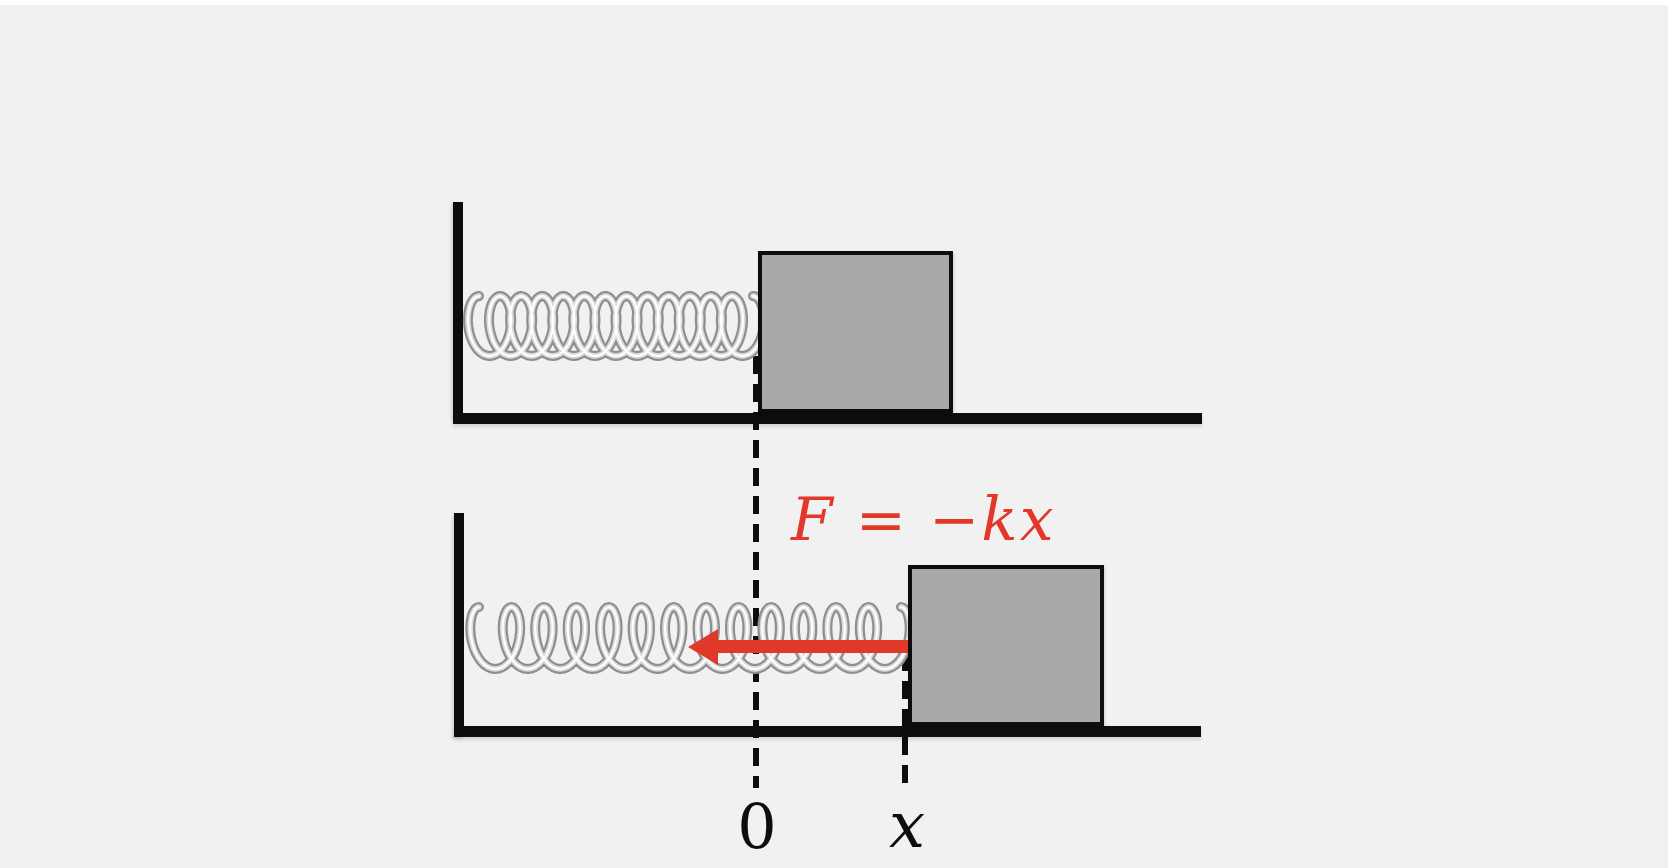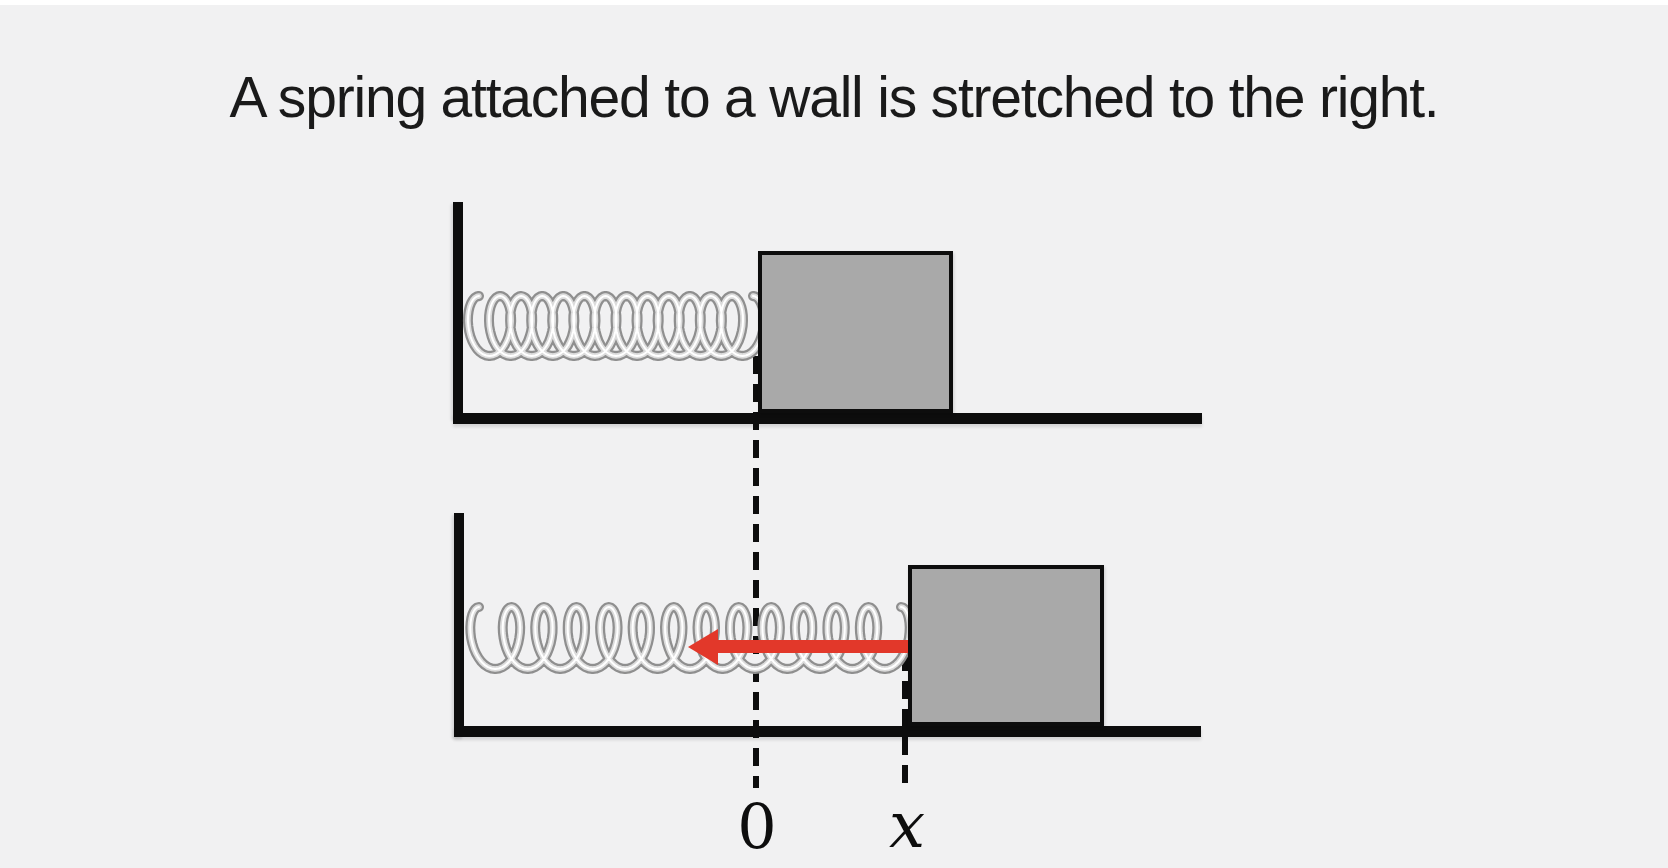--- a/index.html
+++ b/index.html
@@ -58,34 +58,34 @@
   }
   #label-origin{left:727px;top:790px;width:60px;font-size:62px;}
   #label-x{left:876px;top:788px;width:62px;font-size:64px;font-style:italic;}
 </style>
 </head>
 <body>
 
 <div id="stage" style="--bg: #f1f1f2; --edge: #ffffff; --ink: #0d0d0d; --blockfill: #a9a9a9; --red: #e2382a;">
   <div class="page-edge"></div>
 
-  <div class="title">A spring attached to a wall is stretched to the right.</div>
 
   <div class="wall" id="wall-top"></div>
   <div class="floor" id="floor-top"></div>
   <svg class="spring" id="spring-top" width="312" height="74" viewBox="0 0 312 74">
       <path d="M19.0,7.0L16.8,7.5L14.7,8.8L12.8,11.0L11.1,14.0L9.7,17.7L8.7,22.0L8.1,26.7L7.9,31.8L8.3,37.0L9.1,42.2L10.4,47.3L12.2,52.0L14.4,56.3L16.9,60.0L19.8,63.0L22.9,65.2L26.2,66.5L29.5,67.0L32.9,66.5L36.2,65.2L39.3,63.0L42.2,60.0L44.7,56.3L46.9,52.0L48.7,47.3L50.0,42.2L50.8,37.0L51.2,31.8L51.0,26.7L50.4,22.0L49.4,17.7L48.0,14.0L46.3,11.0L44.4,8.8L42.3,7.5L40.1,7.0L37.9,7.5L35.8,8.8L33.8,11.0L32.1,14.0L30.7,17.7L29.7,22.0L29.1,26.7L29.0,31.8L29.3,37.0L30.2,42.2L31.5,47.3L33.2,52.0L35.4,56.3L38.0,60.0L40.9,63.0L44.0,65.2L47.3,66.5L50.6,67.0L54.0,66.5L57.3,65.2L60.4,63.0L63.2,60.0L65.8,56.3L68.0,52.0L69.7,47.3L71.1,42.2L71.9,37.0L72.2,31.8L72.1,26.7L71.5,22.0L70.5,17.7L69.1,14.0L67.4,11.0L65.5,8.8L63.3,7.5L61.2,7.0L59.0,7.5L56.9,8.8L54.9,11.0L53.2,14.0L51.8,17.7L50.8,22.0L50.2,26.7L50.1,31.8L50.4,37.0L51.3,42.2L52.6,47.3L54.3,52.0L56.5,56.3L59.1,60.0L61.9,63.0L65.0,65.2L68.3,66.5L71.7,67.0L75.1,66.5L78.3,65.2L81.4,63.0L84.3,60.0L86.9,56.3L89.1,52.0L90.8,47.3L92.1,42.2L93.0,37.0L93.3,31.8L93.2,26.7L92.6,22.0L91.6,17.7L90.2,14.0L88.5,11.0L86.5,8.8L84.4,7.5L82.2,7.0L80.0,7.5L77.9,8.8L76.0,11.0L74.3,14.0L72.9,17.7L71.9,22.0L71.3,26.7L71.2,31.8L71.5,37.0L72.3,42.2L73.6,47.3L75.4,52.0L77.6,56.3L80.1,60.0L83.0,63.0L86.1,65.2L89.4,66.5L92.8,67.0L96.1,66.5L99.4,65.2L102.5,63.0L105.4,60.0L108.0,56.3L110.1,52.0L111.9,47.3L113.2,42.2L114.0,37.0L114.4,31.8L114.2,26.7L113.7,22.0L112.6,17.7L111.3,14.0L109.6,11.0L107.6,8.8L105.5,7.5L103.3,7.0L101.1,7.5L99.0,8.8L97.1,11.0L95.4,14.0L94.0,17.7L93.0,22.0L92.4,26.7L92.2,31.8L92.6,37.0L93.4,42.2L94.7,47.3L96.5,52.0L98.7,56.3L101.2,60.0L104.1,63.0L107.2,65.2L110.5,66.5L113.8,67.0L117.2,66.5L120.5,65.2L123.6,63.0L126.5,60.0L129.0,56.3L131.2,52.0L133.0,47.3L134.3,42.2L135.1,37.0L135.5,31.8L135.3,26.7L134.7,22.0L133.7,17.7L132.3,14.0L130.6,11.0L128.7,8.8L126.6,7.5L124.4,7.0L122.2,7.5L120.1,8.8L118.1,11.0L116.4,14.0L115.1,17.7L114.0,22.0L113.4,26.7L113.3,31.8L113.7,37.0L114.5,42.2L115.8,47.3L117.6,52.0L119.7,56.3L122.3,60.0L125.2,63.0L128.3,65.2L131.6,66.5L134.9,67.0L138.3,66.5L141.6,65.2L144.7,63.0L147.5,60.0L150.1,56.3L152.3,52.0L154.1,47.3L155.4,42.2L156.2,37.0L156.5,31.8L156.4,26.7L155.8,22.0L154.8,17.7L153.4,14.0L151.7,11.0L149.8,8.8L147.7,7.5L145.5,7.0L143.3,7.5L141.2,8.8L139.2,11.0L137.5,14.0L136.1,17.7L135.1,22.0L134.5,26.7L134.4,31.8L134.7,37.0L135.6,42.2L136.9,47.3L138.6,52.0L140.8,56.3L143.4,60.0L146.2,63.0L149.4,65.2L152.6,66.5L156.0,67.0L159.4,66.5L162.6,65.2L165.8,63.0L168.6,60.0L171.2,56.3L173.4,52.0L175.1,47.3L176.4,42.2L177.3,37.0L177.6,31.8L177.5,26.7L176.9,22.0L175.9,17.7L174.5,14.0L172.8,11.0L170.8,8.8L168.7,7.5L166.5,7.0L164.3,7.5L162.2,8.8L160.3,11.0L158.6,14.0L157.2,17.7L156.2,22.0L155.6,26.7L155.5,31.8L155.8,37.0L156.6,42.2L157.9,47.3L159.7,52.0L161.9,56.3L164.5,60.0L167.3,63.0L170.4,65.2L173.7,66.5L177.1,67.0L180.4,66.5L183.7,65.2L186.8,63.0L189.7,60.0L192.3,56.3L194.4,52.0L196.2,47.3L197.5,42.2L198.3,37.0L198.7,31.8L198.6,26.7L198.0,22.0L196.9,17.7L195.6,14.0L193.9,11.0L191.9,8.8L189.8,7.5L187.6,7.0L185.4,7.5L183.3,8.8L181.4,11.0L179.7,14.0L178.3,17.7L177.3,22.0L176.7,26.7L176.5,31.8L176.9,37.0L177.7,42.2L179.0,47.3L180.8,52.0L183.0,56.3L185.5,60.0L188.4,63.0L191.5,65.2L194.8,66.5L198.2,67.0L201.5,66.5L204.8,65.2L207.9,63.0L210.8,60.0L213.3,56.3L215.5,52.0L217.3,47.3L218.6,42.2L219.4,37.0L219.8,31.8L219.6,26.7L219.0,22.0L218.0,17.7L216.6,14.0L214.9,11.0L213.0,8.8L210.9,7.5L208.7,7.0L206.5,7.5L204.4,8.8L202.4,11.0L200.7,14.0L199.4,17.7L198.3,22.0L197.8,26.7L197.6,31.8L198.0,37.0L198.8,42.2L200.1,47.3L201.9,52.0L204.0,56.3L206.6,60.0L209.5,63.0L212.6,65.2L215.9,66.5L219.2,67.0L222.6,66.5L225.9,65.2L229.0,63.0L231.9,60.0L234.4,56.3L236.6,52.0L238.4,47.3L239.7,42.2L240.5,37.0L240.8,31.8L240.7,26.7L240.1,22.0L239.1,17.7L237.7,14.0L236.0,11.0L234.1,8.8L232.0,7.5L229.8,7.0L227.6,7.5L225.5,8.8L223.5,11.0L221.8,14.0L220.4,17.7L219.4,22.0L218.8,26.7L218.7,31.8L219.0,37.0L219.9,42.2L221.2,47.3L222.9,52.0L225.1,56.3L227.7,60.0L230.6,63.0L233.7,65.2L236.9,66.5L240.3,67.0L243.7,66.5L247.0,65.2L250.1,63.0L252.9,60.0L255.5,56.3L257.7,52.0L259.4,47.3L260.7,42.2L261.6,37.0L261.9,31.8L261.8,26.7L261.2,22.0L260.2,17.7L258.8,14.0L257.1,11.0L255.1,8.8L253.0,7.5L250.8,7.0L248.7,7.5L246.5,8.8L244.6,11.0L242.9,14.0L241.5,17.7L240.5,22.0L239.9,26.7L239.8,31.8L240.1,37.0L240.9,42.2L242.3,47.3L244.0,52.0L246.2,56.3L248.8,60.0L251.6,63.0L254.7,65.2L258.0,66.5L261.4,67.0L264.7,66.5L268.0,65.2L271.1,63.0L274.0,60.0L276.6,56.3L278.8,52.0L280.5,47.3L281.8,42.2L282.7,37.0L283.0,31.8L282.9,26.7L282.3,22.0L281.3,17.7L279.9,14.0L278.2,11.0L276.2,8.8L274.1,7.5L271.9,7.0L269.7,7.5L267.6,8.8L265.7,11.0L264.0,14.0L262.6,17.7L261.6,22.0L261.0,26.7L260.8,31.8L261.2,37.0L262.0,42.2L263.3,47.3L265.1,52.0L267.3,56.3L269.8,60.0L272.7,63.0L275.8,65.2L279.1,66.5L282.5,67.0L285.8,66.5L289.1,65.2L292.2,63.0L295.1,60.0L297.6,56.3L299.8,52.0L301.6,47.3L302.9,42.2L303.7,37.0L304.1,31.8L303.9,26.7L303.3,22.0L302.3,17.7L300.9,14.0L299.2,11.0L297.3,8.8L295.2,7.5L293.0,7.0" fill="none" stroke="#8f8f8f" stroke-width="10" stroke-linecap="round" stroke-linejoin="round"></path>
       <path d="M19.0,7.0L16.8,7.5L14.7,8.8L12.8,11.0L11.1,14.0L9.7,17.7L8.7,22.0L8.1,26.7L7.9,31.8L8.3,37.0L9.1,42.2L10.4,47.3L12.2,52.0L14.4,56.3L16.9,60.0L19.8,63.0L22.9,65.2L26.2,66.5L29.5,67.0L32.9,66.5L36.2,65.2L39.3,63.0L42.2,60.0L44.7,56.3L46.9,52.0L48.7,47.3L50.0,42.2L50.8,37.0L51.2,31.8L51.0,26.7L50.4,22.0L49.4,17.7L48.0,14.0L46.3,11.0L44.4,8.8L42.3,7.5L40.1,7.0L37.9,7.5L35.8,8.8L33.8,11.0L32.1,14.0L30.7,17.7L29.7,22.0L29.1,26.7L29.0,31.8L29.3,37.0L30.2,42.2L31.5,47.3L33.2,52.0L35.4,56.3L38.0,60.0L40.9,63.0L44.0,65.2L47.3,66.5L50.6,67.0L54.0,66.5L57.3,65.2L60.4,63.0L63.2,60.0L65.8,56.3L68.0,52.0L69.7,47.3L71.1,42.2L71.9,37.0L72.2,31.8L72.1,26.7L71.5,22.0L70.5,17.7L69.1,14.0L67.4,11.0L65.5,8.8L63.3,7.5L61.2,7.0L59.0,7.5L56.9,8.8L54.9,11.0L53.2,14.0L51.8,17.7L50.8,22.0L50.2,26.7L50.1,31.8L50.4,37.0L51.3,42.2L52.6,47.3L54.3,52.0L56.5,56.3L59.1,60.0L61.9,63.0L65.0,65.2L68.3,66.5L71.7,67.0L75.1,66.5L78.3,65.2L81.4,63.0L84.3,60.0L86.9,56.3L89.1,52.0L90.8,47.3L92.1,42.2L93.0,37.0L93.3,31.8L93.2,26.7L92.6,22.0L91.6,17.7L90.2,14.0L88.5,11.0L86.5,8.8L84.4,7.5L82.2,7.0L80.0,7.5L77.9,8.8L76.0,11.0L74.3,14.0L72.9,17.7L71.9,22.0L71.3,26.7L71.2,31.8L71.5,37.0L72.3,42.2L73.6,47.3L75.4,52.0L77.6,56.3L80.1,60.0L83.0,63.0L86.1,65.2L89.4,66.5L92.8,67.0L96.1,66.5L99.4,65.2L102.5,63.0L105.4,60.0L108.0,56.3L110.1,52.0L111.9,47.3L113.2,42.2L114.0,37.0L114.4,31.8L114.2,26.7L113.7,22.0L112.6,17.7L111.3,14.0L109.6,11.0L107.6,8.8L105.5,7.5L103.3,7.0L101.1,7.5L99.0,8.8L97.1,11.0L95.4,14.0L94.0,17.7L93.0,22.0L92.4,26.7L92.2,31.8L92.6,37.0L93.4,42.2L94.7,47.3L96.5,52.0L98.7,56.3L101.2,60.0L104.1,63.0L107.2,65.2L110.5,66.5L113.8,67.0L117.2,66.5L120.5,65.2L123.6,63.0L126.5,60.0L129.0,56.3L131.2,52.0L133.0,47.3L134.3,42.2L135.1,37.0L135.5,31.8L135.3,26.7L134.7,22.0L133.7,17.7L132.3,14.0L130.6,11.0L128.7,8.8L126.6,7.5L124.4,7.0L122.2,7.5L120.1,8.8L118.1,11.0L116.4,14.0L115.1,17.7L114.0,22.0L113.4,26.7L113.3,31.8L113.7,37.0L114.5,42.2L115.8,47.3L117.6,52.0L119.7,56.3L122.3,60.0L125.2,63.0L128.3,65.2L131.6,66.5L134.9,67.0L138.3,66.5L141.6,65.2L144.7,63.0L147.5,60.0L150.1,56.3L152.3,52.0L154.1,47.3L155.4,42.2L156.2,37.0L156.5,31.8L156.4,26.7L155.8,22.0L154.8,17.7L153.4,14.0L151.7,11.0L149.8,8.8L147.7,7.5L145.5,7.0L143.3,7.5L141.2,8.8L139.2,11.0L137.5,14.0L136.1,17.7L135.1,22.0L134.5,26.7L134.4,31.8L134.7,37.0L135.6,42.2L136.9,47.3L138.6,52.0L140.8,56.3L143.4,60.0L146.2,63.0L149.4,65.2L152.6,66.5L156.0,67.0L159.4,66.5L162.6,65.2L165.8,63.0L168.6,60.0L171.2,56.3L173.4,52.0L175.1,47.3L176.4,42.2L177.3,37.0L177.6,31.8L177.5,26.7L176.9,22.0L175.9,17.7L174.5,14.0L172.8,11.0L170.8,8.8L168.7,7.5L166.5,7.0L164.3,7.5L162.2,8.8L160.3,11.0L158.6,14.0L157.2,17.7L156.2,22.0L155.6,26.7L155.5,31.8L155.8,37.0L156.6,42.2L157.9,47.3L159.7,52.0L161.9,56.3L164.5,60.0L167.3,63.0L170.4,65.2L173.7,66.5L177.1,67.0L180.4,66.5L183.7,65.2L186.8,63.0L189.7,60.0L192.3,56.3L194.4,52.0L196.2,47.3L197.5,42.2L198.3,37.0L198.7,31.8L198.6,26.7L198.0,22.0L196.9,17.7L195.6,14.0L193.9,11.0L191.9,8.8L189.8,7.5L187.6,7.0L185.4,7.5L183.3,8.8L181.4,11.0L179.7,14.0L178.3,17.7L177.3,22.0L176.7,26.7L176.5,31.8L176.9,37.0L177.7,42.2L179.0,47.3L180.8,52.0L183.0,56.3L185.5,60.0L188.4,63.0L191.5,65.2L194.8,66.5L198.2,67.0L201.5,66.5L204.8,65.2L207.9,63.0L210.8,60.0L213.3,56.3L215.5,52.0L217.3,47.3L218.6,42.2L219.4,37.0L219.8,31.8L219.6,26.7L219.0,22.0L218.0,17.7L216.6,14.0L214.9,11.0L213.0,8.8L210.9,7.5L208.7,7.0L206.5,7.5L204.4,8.8L202.4,11.0L200.7,14.0L199.4,17.7L198.3,22.0L197.8,26.7L197.6,31.8L198.0,37.0L198.8,42.2L200.1,47.3L201.9,52.0L204.0,56.3L206.6,60.0L209.5,63.0L212.6,65.2L215.9,66.5L219.2,67.0L222.6,66.5L225.9,65.2L229.0,63.0L231.9,60.0L234.4,56.3L236.6,52.0L238.4,47.3L239.7,42.2L240.5,37.0L240.8,31.8L240.7,26.7L240.1,22.0L239.1,17.7L237.7,14.0L236.0,11.0L234.1,8.8L232.0,7.5L229.8,7.0L227.6,7.5L225.5,8.8L223.5,11.0L221.8,14.0L220.4,17.7L219.4,22.0L218.8,26.7L218.7,31.8L219.0,37.0L219.9,42.2L221.2,47.3L222.9,52.0L225.1,56.3L227.7,60.0L230.6,63.0L233.7,65.2L236.9,66.5L240.3,67.0L243.7,66.5L247.0,65.2L250.1,63.0L252.9,60.0L255.5,56.3L257.7,52.0L259.4,47.3L260.7,42.2L261.6,37.0L261.9,31.8L261.8,26.7L261.2,22.0L260.2,17.7L258.8,14.0L257.1,11.0L255.1,8.8L253.0,7.5L250.8,7.0L248.7,7.5L246.5,8.8L244.6,11.0L242.9,14.0L241.5,17.7L240.5,22.0L239.9,26.7L239.8,31.8L240.1,37.0L240.9,42.2L242.3,47.3L244.0,52.0L246.2,56.3L248.8,60.0L251.6,63.0L254.7,65.2L258.0,66.5L261.4,67.0L264.7,66.5L268.0,65.2L271.1,63.0L274.0,60.0L276.6,56.3L278.8,52.0L280.5,47.3L281.8,42.2L282.7,37.0L283.0,31.8L282.9,26.7L282.3,22.0L281.3,17.7L279.9,14.0L278.2,11.0L276.2,8.8L274.1,7.5L271.9,7.0L269.7,7.5L267.6,8.8L265.7,11.0L264.0,14.0L262.6,17.7L261.6,22.0L261.0,26.7L260.8,31.8L261.2,37.0L262.0,42.2L263.3,47.3L265.1,52.0L267.3,56.3L269.8,60.0L272.7,63.0L275.8,65.2L279.1,66.5L282.5,67.0L285.8,66.5L289.1,65.2L292.2,63.0L295.1,60.0L297.6,56.3L299.8,52.0L301.6,47.3L302.9,42.2L303.7,37.0L304.1,31.8L303.9,26.7L303.3,22.0L302.3,17.7L300.9,14.0L299.2,11.0L297.3,8.8L295.2,7.5L293.0,7.0" fill="none" stroke="#dcdcdc" stroke-width="5.5" stroke-linecap="round" stroke-linejoin="round"></path>
       <path d="M19.0,7.0L16.8,7.5L14.7,8.8L12.8,11.0L11.1,14.0L9.7,17.7L8.7,22.0L8.1,26.7L7.9,31.8L8.3,37.0L9.1,42.2L10.4,47.3L12.2,52.0L14.4,56.3L16.9,60.0L19.8,63.0L22.9,65.2L26.2,66.5L29.5,67.0L32.9,66.5L36.2,65.2L39.3,63.0L42.2,60.0L44.7,56.3L46.9,52.0L48.7,47.3L50.0,42.2L50.8,37.0L51.2,31.8L51.0,26.7L50.4,22.0L49.4,17.7L48.0,14.0L46.3,11.0L44.4,8.8L42.3,7.5L40.1,7.0L37.9,7.5L35.8,8.8L33.8,11.0L32.1,14.0L30.7,17.7L29.7,22.0L29.1,26.7L29.0,31.8L29.3,37.0L30.2,42.2L31.5,47.3L33.2,52.0L35.4,56.3L38.0,60.0L40.9,63.0L44.0,65.2L47.3,66.5L50.6,67.0L54.0,66.5L57.3,65.2L60.4,63.0L63.2,60.0L65.8,56.3L68.0,52.0L69.7,47.3L71.1,42.2L71.9,37.0L72.2,31.8L72.1,26.7L71.5,22.0L70.5,17.7L69.1,14.0L67.4,11.0L65.5,8.8L63.3,7.5L61.2,7.0L59.0,7.5L56.9,8.8L54.9,11.0L53.2,14.0L51.8,17.7L50.8,22.0L50.2,26.7L50.1,31.8L50.4,37.0L51.3,42.2L52.6,47.3L54.3,52.0L56.5,56.3L59.1,60.0L61.9,63.0L65.0,65.2L68.3,66.5L71.7,67.0L75.1,66.5L78.3,65.2L81.4,63.0L84.3,60.0L86.9,56.3L89.1,52.0L90.8,47.3L92.1,42.2L93.0,37.0L93.3,31.8L93.2,26.7L92.6,22.0L91.6,17.7L90.2,14.0L88.5,11.0L86.5,8.8L84.4,7.5L82.2,7.0L80.0,7.5L77.9,8.8L76.0,11.0L74.3,14.0L72.9,17.7L71.9,22.0L71.3,26.7L71.2,31.8L71.5,37.0L72.3,42.2L73.6,47.3L75.4,52.0L77.6,56.3L80.1,60.0L83.0,63.0L86.1,65.2L89.4,66.5L92.8,67.0L96.1,66.5L99.4,65.2L102.5,63.0L105.4,60.0L108.0,56.3L110.1,52.0L111.9,47.3L113.2,42.2L114.0,37.0L114.4,31.8L114.2,26.7L113.7,22.0L112.6,17.7L111.3,14.0L109.6,11.0L107.6,8.8L105.5,7.5L103.3,7.0L101.1,7.5L99.0,8.8L97.1,11.0L95.4,14.0L94.0,17.7L93.0,22.0L92.4,26.7L92.2,31.8L92.6,37.0L93.4,42.2L94.7,47.3L96.5,52.0L98.7,56.3L101.2,60.0L104.1,63.0L107.2,65.2L110.5,66.5L113.8,67.0L117.2,66.5L120.5,65.2L123.6,63.0L126.5,60.0L129.0,56.3L131.2,52.0L133.0,47.3L134.3,42.2L135.1,37.0L135.5,31.8L135.3,26.7L134.7,22.0L133.7,17.7L132.3,14.0L130.6,11.0L128.7,8.8L126.6,7.5L124.4,7.0L122.2,7.5L120.1,8.8L118.1,11.0L116.4,14.0L115.1,17.7L114.0,22.0L113.4,26.7L113.3,31.8L113.7,37.0L114.5,42.2L115.8,47.3L117.6,52.0L119.7,56.3L122.3,60.0L125.2,63.0L128.3,65.2L131.6,66.5L134.9,67.0L138.3,66.5L141.6,65.2L144.7,63.0L147.5,60.0L150.1,56.3L152.3,52.0L154.1,47.3L155.4,42.2L156.2,37.0L156.5,31.8L156.4,26.7L155.8,22.0L154.8,17.7L153.4,14.0L151.7,11.0L149.8,8.8L147.7,7.5L145.5,7.0L143.3,7.5L141.2,8.8L139.2,11.0L137.5,14.0L136.1,17.7L135.1,22.0L134.5,26.7L134.4,31.8L134.7,37.0L135.6,42.2L136.9,47.3L138.6,52.0L140.8,56.3L143.4,60.0L146.2,63.0L149.4,65.2L152.6,66.5L156.0,67.0L159.4,66.5L162.6,65.2L165.8,63.0L168.6,60.0L171.2,56.3L173.4,52.0L175.1,47.3L176.4,42.2L177.3,37.0L177.6,31.8L177.5,26.7L176.9,22.0L175.9,17.7L174.5,14.0L172.8,11.0L170.8,8.8L168.7,7.5L166.5,7.0L164.3,7.5L162.2,8.8L160.3,11.0L158.6,14.0L157.2,17.7L156.2,22.0L155.6,26.7L155.5,31.8L155.8,37.0L156.6,42.2L157.9,47.3L159.7,52.0L161.9,56.3L164.5,60.0L167.3,63.0L170.4,65.2L173.7,66.5L177.1,67.0L180.4,66.5L183.7,65.2L186.8,63.0L189.7,60.0L192.3,56.3L194.4,52.0L196.2,47.3L197.5,42.2L198.3,37.0L198.7,31.8L198.6,26.7L198.0,22.0L196.9,17.7L195.6,14.0L193.9,11.0L191.9,8.8L189.8,7.5L187.6,7.0L185.4,7.5L183.3,8.8L181.4,11.0L179.7,14.0L178.3,17.7L177.3,22.0L176.7,26.7L176.5,31.8L176.9,37.0L177.7,42.2L179.0,47.3L180.8,52.0L183.0,56.3L185.5,60.0L188.4,63.0L191.5,65.2L194.8,66.5L198.2,67.0L201.5,66.5L204.8,65.2L207.9,63.0L210.8,60.0L213.3,56.3L215.5,52.0L217.3,47.3L218.6,42.2L219.4,37.0L219.8,31.8L219.6,26.7L219.0,22.0L218.0,17.7L216.6,14.0L214.9,11.0L213.0,8.8L210.9,7.5L208.7,7.0L206.5,7.5L204.4,8.8L202.4,11.0L200.7,14.0L199.4,17.7L198.3,22.0L197.8,26.7L197.6,31.8L198.0,37.0L198.8,42.2L200.1,47.3L201.9,52.0L204.0,56.3L206.6,60.0L209.5,63.0L212.6,65.2L215.9,66.5L219.2,67.0L222.6,66.5L225.9,65.2L229.0,63.0L231.9,60.0L234.4,56.3L236.6,52.0L238.4,47.3L239.7,42.2L240.5,37.0L240.8,31.8L240.7,26.7L240.1,22.0L239.1,17.7L237.7,14.0L236.0,11.0L234.1,8.8L232.0,7.5L229.8,7.0L227.6,7.5L225.5,8.8L223.5,11.0L221.8,14.0L220.4,17.7L219.4,22.0L218.8,26.7L218.7,31.8L219.0,37.0L219.9,42.2L221.2,47.3L222.9,52.0L225.1,56.3L227.7,60.0L230.6,63.0L233.7,65.2L236.9,66.5L240.3,67.0L243.7,66.5L247.0,65.2L250.1,63.0L252.9,60.0L255.5,56.3L257.7,52.0L259.4,47.3L260.7,42.2L261.6,37.0L261.9,31.8L261.8,26.7L261.2,22.0L260.2,17.7L258.8,14.0L257.1,11.0L255.1,8.8L253.0,7.5L250.8,7.0L248.7,7.5L246.5,8.8L244.6,11.0L242.9,14.0L241.5,17.7L240.5,22.0L239.9,26.7L239.8,31.8L240.1,37.0L240.9,42.2L242.3,47.3L244.0,52.0L246.2,56.3L248.8,60.0L251.6,63.0L254.7,65.2L258.0,66.5L261.4,67.0L264.7,66.5L268.0,65.2L271.1,63.0L274.0,60.0L276.6,56.3L278.8,52.0L280.5,47.3L281.8,42.2L282.7,37.0L283.0,31.8L282.9,26.7L282.3,22.0L281.3,17.7L279.9,14.0L278.2,11.0L276.2,8.8L274.1,7.5L271.9,7.0L269.7,7.5L267.6,8.8L265.7,11.0L264.0,14.0L262.6,17.7L261.6,22.0L261.0,26.7L260.8,31.8L261.2,37.0L262.0,42.2L263.3,47.3L265.1,52.0L267.3,56.3L269.8,60.0L272.7,63.0L275.8,65.2L279.1,66.5L282.5,67.0L285.8,66.5L289.1,65.2L292.2,63.0L295.1,60.0L297.6,56.3L299.8,52.0L301.6,47.3L302.9,42.2L303.7,37.0L304.1,31.8L303.9,26.7L303.3,22.0L302.3,17.7L300.9,14.0L299.2,11.0L297.3,8.8L295.2,7.5L293.0,7.0" fill="none" stroke="#ffffff" stroke-width="2" stroke-linecap="round" stroke-linejoin="round"></path>
     </svg>
   <div class="block" id="block-top"></div>
 
   <div class="dashline" id="dash-origin"></div>
   <div class="dashline" id="dash-x"></div>
 
+  <div class="formula">F = −kx</div>
 
   <div class="wall" id="wall-bot"></div>
   <div class="floor" id="floor-bot"></div>
   <svg class="spring" id="spring-bot" width="460" height="74" viewBox="0 0 460 74">
       <path d="M19.0,6.0L17.1,6.5L15.3,7.9L13.7,10.2L12.3,13.3L11.3,17.1L10.6,21.5L10.3,26.4L10.5,31.6L11.1,37.0L12.3,42.4L13.9,47.6L16.0,52.5L18.5,56.9L21.3,60.7L24.5,63.8L28.0,66.1L31.6,67.5L35.2,68.0L38.9,67.5L42.5,66.1L45.9,63.8L49.1,60.7L52.0,56.9L54.5,52.5L56.6,47.6L58.2,42.4L59.3,37.0L60.0,31.6L60.2,26.4L59.9,21.5L59.2,17.1L58.1,13.3L56.8,10.2L55.1,7.9L53.3,6.5L51.5,6.0L49.6,6.5L47.8,7.9L46.2,10.2L44.8,13.3L43.7,17.1L43.0,21.5L42.7,26.4L42.9,31.6L43.6,37.0L44.7,42.4L46.3,47.6L48.4,52.5L50.9,56.9L53.8,60.7L57.0,63.8L60.4,66.1L64.0,67.5L67.7,68.0L71.4,67.5L75.0,66.1L78.4,63.8L81.6,60.7L84.5,56.9L87.0,52.5L89.0,47.6L90.7,42.4L91.8,37.0L92.5,31.6L92.6,26.4L92.4,21.5L91.7,17.1L90.6,13.3L89.2,10.2L87.6,7.9L85.8,6.5L83.9,6.0L82.0,6.5L80.3,7.9L78.6,10.2L77.2,13.3L76.2,17.1L75.5,21.5L75.2,26.4L75.4,31.6L76.0,37.0L77.2,42.4L78.8,47.6L80.9,52.5L83.4,56.9L86.3,60.7L89.4,63.8L92.9,66.1L96.5,67.5L100.2,68.0L103.8,67.5L107.4,66.1L110.9,63.8L114.0,60.7L116.9,56.9L119.4,52.5L121.5,47.6L123.1,42.4L124.3,37.0L124.9,31.6L125.1,26.4L124.8,21.5L124.1,17.1L123.1,13.3L121.7,10.2L120.1,7.9L118.3,6.5L116.4,6.0L114.5,6.5L112.7,7.9L111.1,10.2L109.7,13.3L108.6,17.1L107.9,21.5L107.7,26.4L107.8,31.6L108.5,37.0L109.6,42.4L111.3,47.6L113.3,52.5L115.9,56.9L118.7,60.7L121.9,63.8L125.3,66.1L128.9,67.5L132.6,68.0L136.3,67.5L139.9,66.1L143.3,63.8L146.5,60.7L149.4,56.9L151.9,52.5L154.0,47.6L155.6,42.4L156.7,37.0L157.4,31.6L157.6,26.4L157.3,21.5L156.6,17.1L155.5,13.3L154.1,10.2L152.5,7.9L150.7,6.5L148.8,6.0L147.0,6.5L145.2,7.9L143.6,10.2L142.2,13.3L141.1,17.1L140.4,21.5L140.1,26.4L140.3,31.6L141.0,37.0L142.1,42.4L143.7,47.6L145.8,52.5L148.3,56.9L151.2,60.7L154.4,63.8L157.8,66.1L161.4,67.5L165.1,68.0L168.8,67.5L172.4,66.1L175.8,63.8L179.0,60.7L181.8,56.9L184.3,52.5L186.4,47.6L188.0,42.4L189.2,37.0L189.9,31.6L190.0,26.4L189.8,21.5L189.1,17.1L188.0,13.3L186.6,10.2L185.0,7.9L183.2,6.5L181.3,6.0L179.4,6.5L177.6,7.9L176.0,10.2L174.6,13.3L173.6,17.1L172.9,21.5L172.6,26.4L172.8,31.6L173.4,37.0L174.6,42.4L176.2,47.6L178.3,52.5L180.8,56.9L183.6,60.7L186.8,63.8L190.3,66.1L193.9,67.5L197.5,68.0L201.2,67.5L204.8,66.1L208.2,63.8L211.4,60.7L214.3,56.9L216.8,52.5L218.9,47.6L220.5,42.4L221.7,37.0L222.3,31.6L222.5,26.4L222.2,21.5L221.5,17.1L220.4,13.3L219.1,10.2L217.4,7.9L215.6,6.5L213.8,6.0L211.9,6.5L210.1,7.9L208.5,10.2L207.1,13.3L206.0,17.1L205.3,21.5L205.0,26.4L205.2,31.6L205.9,37.0L207.0,42.4L208.7,47.6L210.7,52.5L213.2,56.9L216.1,60.7L219.3,63.8L222.7,66.1L226.3,67.5L230.0,68.0L233.7,67.5L237.3,66.1L240.7,63.8L243.9,60.7L246.8,56.9L249.3,52.5L251.3,47.6L253.0,42.4L254.1,37.0L254.8,31.6L255.0,26.4L254.7,21.5L254.0,17.1L252.9,13.3L251.5,10.2L249.9,7.9L248.1,6.5L246.2,6.0L244.4,6.5L242.6,7.9L240.9,10.2L239.6,13.3L238.5,17.1L237.8,21.5L237.5,26.4L237.7,31.6L238.3,37.0L239.5,42.4L241.1,47.6L243.2,52.5L245.7,56.9L248.6,60.7L251.8,63.8L255.2,66.1L258.8,67.5L262.5,68.0L266.1,67.5L269.7,66.1L273.2,63.8L276.4,60.7L279.2,56.9L281.7,52.5L283.8,47.6L285.4,42.4L286.6,37.0L287.2,31.6L287.4,26.4L287.1,21.5L286.4,17.1L285.4,13.3L284.0,10.2L282.4,7.9L280.6,6.5L278.7,6.0L276.8,6.5L275.0,7.9L273.4,10.2L272.0,13.3L270.9,17.1L270.2,21.5L270.0,26.4L270.1,31.6L270.8,37.0L272.0,42.4L273.6,47.6L275.7,52.5L278.2,56.9L281.0,60.7L284.2,63.8L287.6,66.1L291.2,67.5L294.9,68.0L298.6,67.5L302.2,66.1L305.6,63.8L308.8,60.7L311.7,56.9L314.2,52.5L316.3,47.6L317.9,42.4L319.0,37.0L319.7,31.6L319.9,26.4L319.6,21.5L318.9,17.1L317.8,13.3L316.4,10.2L314.8,7.9L313.0,6.5L311.2,6.0L309.3,6.5L307.5,7.9L305.9,10.2L304.5,13.3L303.4,17.1L302.7,21.5L302.4,26.4L302.6,31.6L303.3,37.0L304.4,42.4L306.0,47.6L308.1,52.5L310.6,56.9L313.5,60.7L316.7,63.8L320.1,66.1L323.7,67.5L327.4,68.0L331.1,67.5L334.7,66.1L338.1,63.8L341.3,60.7L344.1,56.9L346.7,52.5L348.7,47.6L350.4,42.4L351.5,37.0L352.2,31.6L352.3,26.4L352.1,21.5L351.4,17.1L350.3,13.3L348.9,10.2L347.3,7.9L345.5,6.5L343.6,6.0L341.7,6.5L339.9,7.9L338.3,10.2L336.9,13.3L335.9,17.1L335.2,21.5L334.9,26.4L335.1,31.6L335.7,37.0L336.9,42.4L338.5,47.6L340.6,52.5L343.1,56.9L346.0,60.7L349.1,63.8L352.6,66.1L356.2,67.5L359.8,68.0L363.5,67.5L367.1,66.1L370.6,63.8L373.7,60.7L376.6,56.9L379.1,52.5L381.2,47.6L382.8,42.4L384.0,37.0L384.6,31.6L384.8,26.4L384.5,21.5L383.8,17.1L382.8,13.3L381.4,10.2L379.7,7.9L378.0,6.5L376.1,6.0L374.2,6.5L372.4,7.9L370.8,10.2L369.4,13.3L368.3,17.1L367.6,21.5L367.4,26.4L367.5,31.6L368.2,37.0L369.3,42.4L371.0,47.6L373.0,52.5L375.5,56.9L378.4,60.7L381.6,63.8L385.0,66.1L388.6,67.5L392.3,68.0L396.0,67.5L399.6,66.1L403.0,63.8L406.2,60.7L409.1,56.9L411.6,52.5L413.7,47.6L415.3,42.4L416.4,37.0L417.1,31.6L417.3,26.4L417.0,21.5L416.3,17.1L415.2,13.3L413.8,10.2L412.2,7.9L410.4,6.5L408.5,6.0L406.7,6.5L404.9,7.9L403.2,10.2L401.9,13.3L400.8,17.1L400.1,21.5L399.8,26.4L400.0,31.6L400.7,37.0L401.8,42.4L403.4,47.6L405.5,52.5L408.0,56.9L410.9,60.7L414.1,63.8L417.5,66.1L421.1,67.5L424.8,68.0L428.4,67.5L432.0,66.1L435.5,63.8L438.7,60.7L441.5,56.9L444.0,52.5L446.1,47.6L447.7,42.4L448.9,37.0L449.5,31.6L449.7,26.4L449.4,21.5L448.7,17.1L447.7,13.3L446.3,10.2L444.7,7.9L442.9,6.5L441.0,6.0" fill="none" stroke="#8f8f8f" stroke-width="10" stroke-linecap="round" stroke-linejoin="round"></path>
       <path d="M19.0,6.0L17.1,6.5L15.3,7.9L13.7,10.2L12.3,13.3L11.3,17.1L10.6,21.5L10.3,26.4L10.5,31.6L11.1,37.0L12.3,42.4L13.9,47.6L16.0,52.5L18.5,56.9L21.3,60.7L24.5,63.8L28.0,66.1L31.6,67.5L35.2,68.0L38.9,67.5L42.5,66.1L45.9,63.8L49.1,60.7L52.0,56.9L54.5,52.5L56.6,47.6L58.2,42.4L59.3,37.0L60.0,31.6L60.2,26.4L59.9,21.5L59.2,17.1L58.1,13.3L56.8,10.2L55.1,7.9L53.3,6.5L51.5,6.0L49.6,6.5L47.8,7.9L46.2,10.2L44.8,13.3L43.7,17.1L43.0,21.5L42.7,26.4L42.9,31.6L43.6,37.0L44.7,42.4L46.3,47.6L48.4,52.5L50.9,56.9L53.8,60.7L57.0,63.8L60.4,66.1L64.0,67.5L67.7,68.0L71.4,67.5L75.0,66.1L78.4,63.8L81.6,60.7L84.5,56.9L87.0,52.5L89.0,47.6L90.7,42.4L91.8,37.0L92.5,31.6L92.6,26.4L92.4,21.5L91.7,17.1L90.6,13.3L89.2,10.2L87.6,7.9L85.8,6.5L83.9,6.0L82.0,6.5L80.3,7.9L78.6,10.2L77.2,13.3L76.2,17.1L75.5,21.5L75.2,26.4L75.4,31.6L76.0,37.0L77.2,42.4L78.8,47.6L80.9,52.5L83.4,56.9L86.3,60.7L89.4,63.8L92.9,66.1L96.5,67.5L100.2,68.0L103.8,67.5L107.4,66.1L110.9,63.8L114.0,60.7L116.9,56.9L119.4,52.5L121.5,47.6L123.1,42.4L124.3,37.0L124.9,31.6L125.1,26.4L124.8,21.5L124.1,17.1L123.1,13.3L121.7,10.2L120.1,7.9L118.3,6.5L116.4,6.0L114.5,6.5L112.7,7.9L111.1,10.2L109.7,13.3L108.6,17.1L107.9,21.5L107.7,26.4L107.8,31.6L108.5,37.0L109.6,42.4L111.3,47.6L113.3,52.5L115.9,56.9L118.7,60.7L121.9,63.8L125.3,66.1L128.9,67.5L132.6,68.0L136.3,67.5L139.9,66.1L143.3,63.8L146.5,60.7L149.4,56.9L151.9,52.5L154.0,47.6L155.6,42.4L156.7,37.0L157.4,31.6L157.6,26.4L157.3,21.5L156.6,17.1L155.5,13.3L154.1,10.2L152.5,7.9L150.7,6.5L148.8,6.0L147.0,6.5L145.2,7.9L143.6,10.2L142.2,13.3L141.1,17.1L140.4,21.5L140.1,26.4L140.3,31.6L141.0,37.0L142.1,42.4L143.7,47.6L145.8,52.5L148.3,56.9L151.2,60.7L154.4,63.8L157.8,66.1L161.4,67.5L165.1,68.0L168.8,67.5L172.4,66.1L175.8,63.8L179.0,60.7L181.8,56.9L184.3,52.5L186.4,47.6L188.0,42.4L189.2,37.0L189.9,31.6L190.0,26.4L189.8,21.5L189.1,17.1L188.0,13.3L186.6,10.2L185.0,7.9L183.2,6.5L181.3,6.0L179.4,6.5L177.6,7.9L176.0,10.2L174.6,13.3L173.6,17.1L172.9,21.5L172.6,26.4L172.8,31.6L173.4,37.0L174.6,42.4L176.2,47.6L178.3,52.5L180.8,56.9L183.6,60.7L186.8,63.8L190.3,66.1L193.9,67.5L197.5,68.0L201.2,67.5L204.8,66.1L208.2,63.8L211.4,60.7L214.3,56.9L216.8,52.5L218.9,47.6L220.5,42.4L221.7,37.0L222.3,31.6L222.5,26.4L222.2,21.5L221.5,17.1L220.4,13.3L219.1,10.2L217.4,7.9L215.6,6.5L213.8,6.0L211.9,6.5L210.1,7.9L208.5,10.2L207.1,13.3L206.0,17.1L205.3,21.5L205.0,26.4L205.2,31.6L205.9,37.0L207.0,42.4L208.7,47.6L210.7,52.5L213.2,56.9L216.1,60.7L219.3,63.8L222.7,66.1L226.3,67.5L230.0,68.0L233.7,67.5L237.3,66.1L240.7,63.8L243.9,60.7L246.8,56.9L249.3,52.5L251.3,47.6L253.0,42.4L254.1,37.0L254.8,31.6L255.0,26.4L254.7,21.5L254.0,17.1L252.9,13.3L251.5,10.2L249.9,7.9L248.1,6.5L246.2,6.0L244.4,6.5L242.6,7.9L240.9,10.2L239.6,13.3L238.5,17.1L237.8,21.5L237.5,26.4L237.7,31.6L238.3,37.0L239.5,42.4L241.1,47.6L243.2,52.5L245.7,56.9L248.6,60.7L251.8,63.8L255.2,66.1L258.8,67.5L262.5,68.0L266.1,67.5L269.7,66.1L273.2,63.8L276.4,60.7L279.2,56.9L281.7,52.5L283.8,47.6L285.4,42.4L286.6,37.0L287.2,31.6L287.4,26.4L287.1,21.5L286.4,17.1L285.4,13.3L284.0,10.2L282.4,7.9L280.6,6.5L278.7,6.0L276.8,6.5L275.0,7.9L273.4,10.2L272.0,13.3L270.9,17.1L270.2,21.5L270.0,26.4L270.1,31.6L270.8,37.0L272.0,42.4L273.6,47.6L275.7,52.5L278.2,56.9L281.0,60.7L284.2,63.8L287.6,66.1L291.2,67.5L294.9,68.0L298.6,67.5L302.2,66.1L305.6,63.8L308.8,60.7L311.7,56.9L314.2,52.5L316.3,47.6L317.9,42.4L319.0,37.0L319.7,31.6L319.9,26.4L319.6,21.5L318.9,17.1L317.8,13.3L316.4,10.2L314.8,7.9L313.0,6.5L311.2,6.0L309.3,6.5L307.5,7.9L305.9,10.2L304.5,13.3L303.4,17.1L302.7,21.5L302.4,26.4L302.6,31.6L303.3,37.0L304.4,42.4L306.0,47.6L308.1,52.5L310.6,56.9L313.5,60.7L316.7,63.8L320.1,66.1L323.7,67.5L327.4,68.0L331.1,67.5L334.7,66.1L338.1,63.8L341.3,60.7L344.1,56.9L346.7,52.5L348.7,47.6L350.4,42.4L351.5,37.0L352.2,31.6L352.3,26.4L352.1,21.5L351.4,17.1L350.3,13.3L348.9,10.2L347.3,7.9L345.5,6.5L343.6,6.0L341.7,6.5L339.9,7.9L338.3,10.2L336.9,13.3L335.9,17.1L335.2,21.5L334.9,26.4L335.1,31.6L335.7,37.0L336.9,42.4L338.5,47.6L340.6,52.5L343.1,56.9L346.0,60.7L349.1,63.8L352.6,66.1L356.2,67.5L359.8,68.0L363.5,67.5L367.1,66.1L370.6,63.8L373.7,60.7L376.6,56.9L379.1,52.5L381.2,47.6L382.8,42.4L384.0,37.0L384.6,31.6L384.8,26.4L384.5,21.5L383.8,17.1L382.8,13.3L381.4,10.2L379.7,7.9L378.0,6.5L376.1,6.0L374.2,6.5L372.4,7.9L370.8,10.2L369.4,13.3L368.3,17.1L367.6,21.5L367.4,26.4L367.5,31.6L368.2,37.0L369.3,42.4L371.0,47.6L373.0,52.5L375.5,56.9L378.4,60.7L381.6,63.8L385.0,66.1L388.6,67.5L392.3,68.0L396.0,67.5L399.6,66.1L403.0,63.8L406.2,60.7L409.1,56.9L411.6,52.5L413.7,47.6L415.3,42.4L416.4,37.0L417.1,31.6L417.3,26.4L417.0,21.5L416.3,17.1L415.2,13.3L413.8,10.2L412.2,7.9L410.4,6.5L408.5,6.0L406.7,6.5L404.9,7.9L403.2,10.2L401.9,13.3L400.8,17.1L400.1,21.5L399.8,26.4L400.0,31.6L400.7,37.0L401.8,42.4L403.4,47.6L405.5,52.5L408.0,56.9L410.9,60.7L414.1,63.8L417.5,66.1L421.1,67.5L424.8,68.0L428.4,67.5L432.0,66.1L435.5,63.8L438.7,60.7L441.5,56.9L444.0,52.5L446.1,47.6L447.7,42.4L448.9,37.0L449.5,31.6L449.7,26.4L449.4,21.5L448.7,17.1L447.7,13.3L446.3,10.2L444.7,7.9L442.9,6.5L441.0,6.0" fill="none" stroke="#dcdcdc" stroke-width="5.5" stroke-linecap="round" stroke-linejoin="round"></path>
       <path d="M19.0,6.0L17.1,6.5L15.3,7.9L13.7,10.2L12.3,13.3L11.3,17.1L10.6,21.5L10.3,26.4L10.5,31.6L11.1,37.0L12.3,42.4L13.9,47.6L16.0,52.5L18.5,56.9L21.3,60.7L24.5,63.8L28.0,66.1L31.6,67.5L35.2,68.0L38.9,67.5L42.5,66.1L45.9,63.8L49.1,60.7L52.0,56.9L54.5,52.5L56.6,47.6L58.2,42.4L59.3,37.0L60.0,31.6L60.2,26.4L59.9,21.5L59.2,17.1L58.1,13.3L56.8,10.2L55.1,7.9L53.3,6.5L51.5,6.0L49.6,6.5L47.8,7.9L46.2,10.2L44.8,13.3L43.7,17.1L43.0,21.5L42.7,26.4L42.9,31.6L43.6,37.0L44.7,42.4L46.3,47.6L48.4,52.5L50.9,56.9L53.8,60.7L57.0,63.8L60.4,66.1L64.0,67.5L67.7,68.0L71.4,67.5L75.0,66.1L78.4,63.8L81.6,60.7L84.5,56.9L87.0,52.5L89.0,47.6L90.7,42.4L91.8,37.0L92.5,31.6L92.6,26.4L92.4,21.5L91.7,17.1L90.6,13.3L89.2,10.2L87.6,7.9L85.8,6.5L83.9,6.0L82.0,6.5L80.3,7.9L78.6,10.2L77.2,13.3L76.2,17.1L75.5,21.5L75.2,26.4L75.4,31.6L76.0,37.0L77.2,42.4L78.8,47.6L80.9,52.5L83.4,56.9L86.3,60.7L89.4,63.8L92.9,66.1L96.5,67.5L100.2,68.0L103.8,67.5L107.4,66.1L110.9,63.8L114.0,60.7L116.9,56.9L119.4,52.5L121.5,47.6L123.1,42.4L124.3,37.0L124.9,31.6L125.1,26.4L124.8,21.5L124.1,17.1L123.1,13.3L121.7,10.2L120.1,7.9L118.3,6.5L116.4,6.0L114.5,6.5L112.7,7.9L111.1,10.2L109.7,13.3L108.6,17.1L107.9,21.5L107.7,26.4L107.8,31.6L108.5,37.0L109.6,42.4L111.3,47.6L113.3,52.5L115.9,56.9L118.7,60.7L121.9,63.8L125.3,66.1L128.9,67.5L132.6,68.0L136.3,67.5L139.9,66.1L143.3,63.8L146.5,60.7L149.4,56.9L151.9,52.5L154.0,47.6L155.6,42.4L156.7,37.0L157.4,31.6L157.6,26.4L157.3,21.5L156.6,17.1L155.5,13.3L154.1,10.2L152.5,7.9L150.7,6.5L148.8,6.0L147.0,6.5L145.2,7.9L143.6,10.2L142.2,13.3L141.1,17.1L140.4,21.5L140.1,26.4L140.3,31.6L141.0,37.0L142.1,42.4L143.7,47.6L145.8,52.5L148.3,56.9L151.2,60.7L154.4,63.8L157.8,66.1L161.4,67.5L165.1,68.0L168.8,67.5L172.4,66.1L175.8,63.8L179.0,60.7L181.8,56.9L184.3,52.5L186.4,47.6L188.0,42.4L189.2,37.0L189.9,31.6L190.0,26.4L189.8,21.5L189.1,17.1L188.0,13.3L186.6,10.2L185.0,7.9L183.2,6.5L181.3,6.0L179.4,6.5L177.6,7.9L176.0,10.2L174.6,13.3L173.6,17.1L172.9,21.5L172.6,26.4L172.8,31.6L173.4,37.0L174.6,42.4L176.2,47.6L178.3,52.5L180.8,56.9L183.6,60.7L186.8,63.8L190.3,66.1L193.9,67.5L197.5,68.0L201.2,67.5L204.8,66.1L208.2,63.8L211.4,60.7L214.3,56.9L216.8,52.5L218.9,47.6L220.5,42.4L221.7,37.0L222.3,31.6L222.5,26.4L222.2,21.5L221.5,17.1L220.4,13.3L219.1,10.2L217.4,7.9L215.6,6.5L213.8,6.0L211.9,6.5L210.1,7.9L208.5,10.2L207.1,13.3L206.0,17.1L205.3,21.5L205.0,26.4L205.2,31.6L205.9,37.0L207.0,42.4L208.7,47.6L210.7,52.5L213.2,56.9L216.1,60.7L219.3,63.8L222.7,66.1L226.3,67.5L230.0,68.0L233.7,67.5L237.3,66.1L240.7,63.8L243.9,60.7L246.8,56.9L249.3,52.5L251.3,47.6L253.0,42.4L254.1,37.0L254.8,31.6L255.0,26.4L254.7,21.5L254.0,17.1L252.9,13.3L251.5,10.2L249.9,7.9L248.1,6.5L246.2,6.0L244.4,6.5L242.6,7.9L240.9,10.2L239.6,13.3L238.5,17.1L237.8,21.5L237.5,26.4L237.7,31.6L238.3,37.0L239.5,42.4L241.1,47.6L243.2,52.5L245.7,56.9L248.6,60.7L251.8,63.8L255.2,66.1L258.8,67.5L262.5,68.0L266.1,67.5L269.7,66.1L273.2,63.8L276.4,60.7L279.2,56.9L281.7,52.5L283.8,47.6L285.4,42.4L286.6,37.0L287.2,31.6L287.4,26.4L287.1,21.5L286.4,17.1L285.4,13.3L284.0,10.2L282.4,7.9L280.6,6.5L278.7,6.0L276.8,6.5L275.0,7.9L273.4,10.2L272.0,13.3L270.9,17.1L270.2,21.5L270.0,26.4L270.1,31.6L270.8,37.0L272.0,42.4L273.6,47.6L275.7,52.5L278.2,56.9L281.0,60.7L284.2,63.8L287.6,66.1L291.2,67.5L294.9,68.0L298.6,67.5L302.2,66.1L305.6,63.8L308.8,60.7L311.7,56.9L314.2,52.5L316.3,47.6L317.9,42.4L319.0,37.0L319.7,31.6L319.9,26.4L319.6,21.5L318.9,17.1L317.8,13.3L316.4,10.2L314.8,7.9L313.0,6.5L311.2,6.0L309.3,6.5L307.5,7.9L305.9,10.2L304.5,13.3L303.4,17.1L302.7,21.5L302.4,26.4L302.6,31.6L303.3,37.0L304.4,42.4L306.0,47.6L308.1,52.5L310.6,56.9L313.5,60.7L316.7,63.8L320.1,66.1L323.7,67.5L327.4,68.0L331.1,67.5L334.7,66.1L338.1,63.8L341.3,60.7L344.1,56.9L346.7,52.5L348.7,47.6L350.4,42.4L351.5,37.0L352.2,31.6L352.3,26.4L352.1,21.5L351.4,17.1L350.3,13.3L348.9,10.2L347.3,7.9L345.5,6.5L343.6,6.0L341.7,6.5L339.9,7.9L338.3,10.2L336.9,13.3L335.9,17.1L335.2,21.5L334.9,26.4L335.1,31.6L335.7,37.0L336.9,42.4L338.5,47.6L340.6,52.5L343.1,56.9L346.0,60.7L349.1,63.8L352.6,66.1L356.2,67.5L359.8,68.0L363.5,67.5L367.1,66.1L370.6,63.8L373.7,60.7L376.6,56.9L379.1,52.5L381.2,47.6L382.8,42.4L384.0,37.0L384.6,31.6L384.8,26.4L384.5,21.5L383.8,17.1L382.8,13.3L381.4,10.2L379.7,7.9L378.0,6.5L376.1,6.0L374.2,6.5L372.4,7.9L370.8,10.2L369.4,13.3L368.3,17.1L367.6,21.5L367.4,26.4L367.5,31.6L368.2,37.0L369.3,42.4L371.0,47.6L373.0,52.5L375.5,56.9L378.4,60.7L381.6,63.8L385.0,66.1L388.6,67.5L392.3,68.0L396.0,67.5L399.6,66.1L403.0,63.8L406.2,60.7L409.1,56.9L411.6,52.5L413.7,47.6L415.3,42.4L416.4,37.0L417.1,31.6L417.3,26.4L417.0,21.5L416.3,17.1L415.2,13.3L413.8,10.2L412.2,7.9L410.4,6.5L408.5,6.0L406.7,6.5L404.9,7.9L403.2,10.2L401.9,13.3L400.8,17.1L400.1,21.5L399.8,26.4L400.0,31.6L400.7,37.0L401.8,42.4L403.4,47.6L405.5,52.5L408.0,56.9L410.9,60.7L414.1,63.8L417.5,66.1L421.1,67.5L424.8,68.0L428.4,67.5L432.0,66.1L435.5,63.8L438.7,60.7L441.5,56.9L444.0,52.5L446.1,47.6L447.7,42.4L448.9,37.0L449.5,31.6L449.7,26.4L449.4,21.5L448.7,17.1L447.7,13.3L446.3,10.2L444.7,7.9L442.9,6.5L441.0,6.0" fill="none" stroke="#ffffff" stroke-width="2" stroke-linecap="round" stroke-linejoin="round"></path>
     </svg>
   <div class="block" id="block-bot"></div>
   <div class="arrow-shaft"></div>

